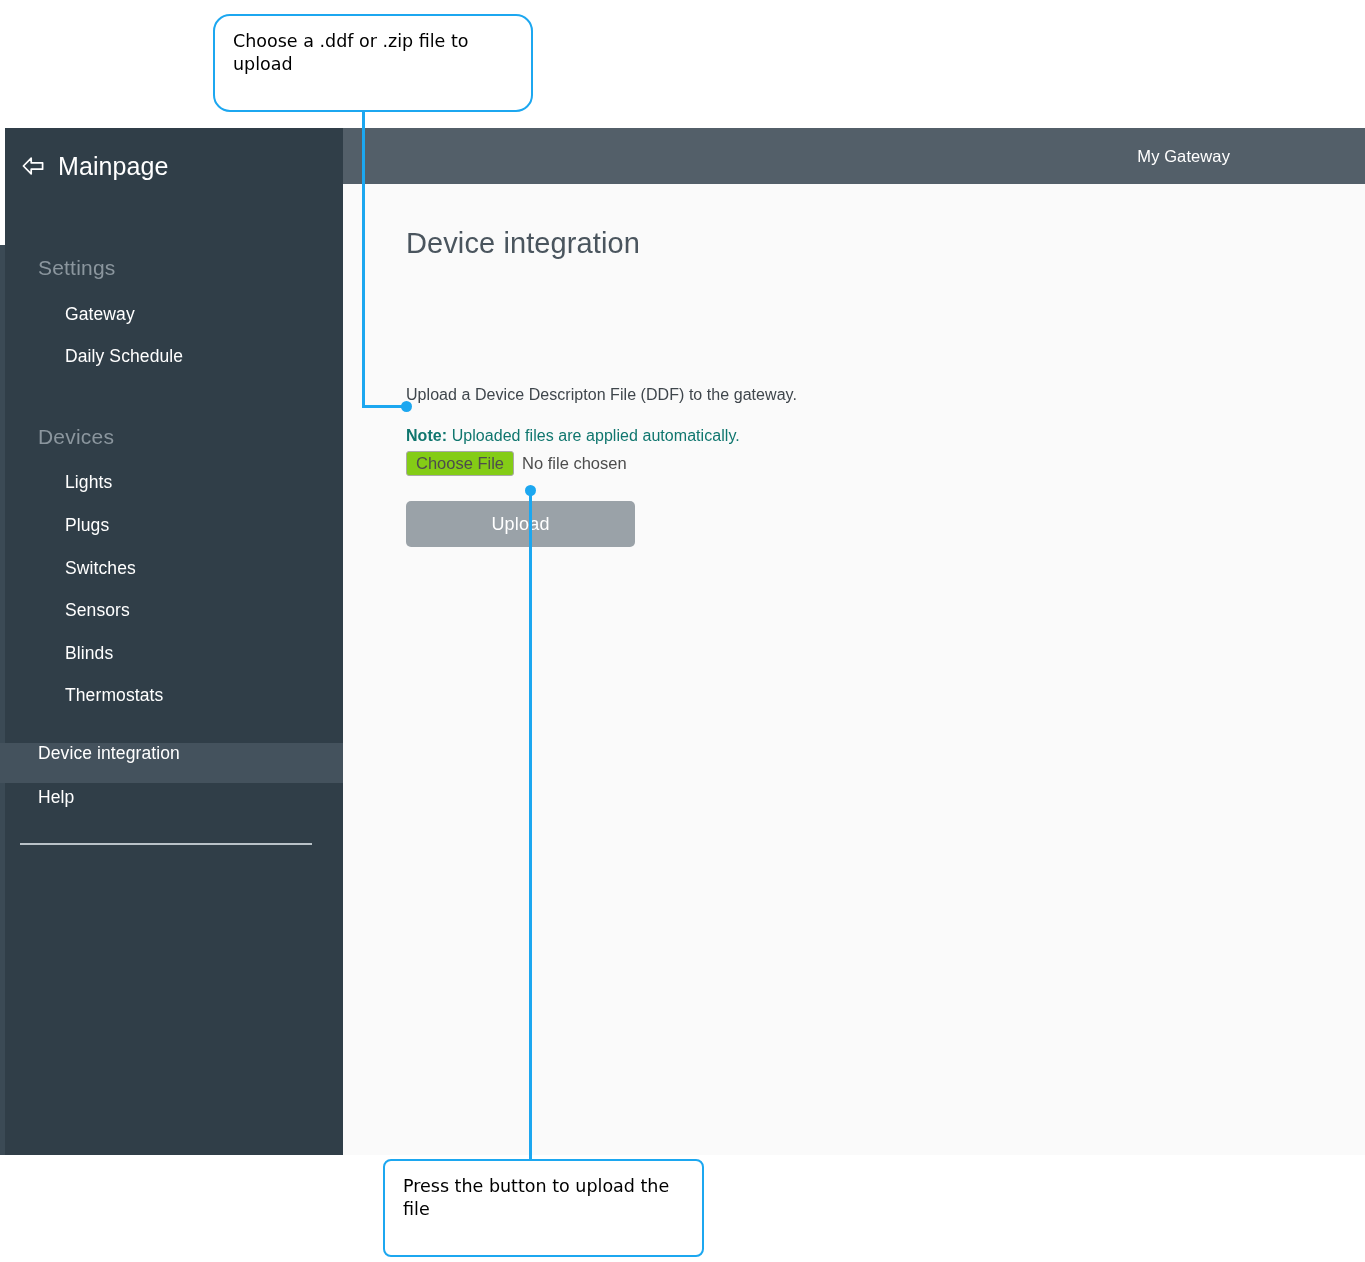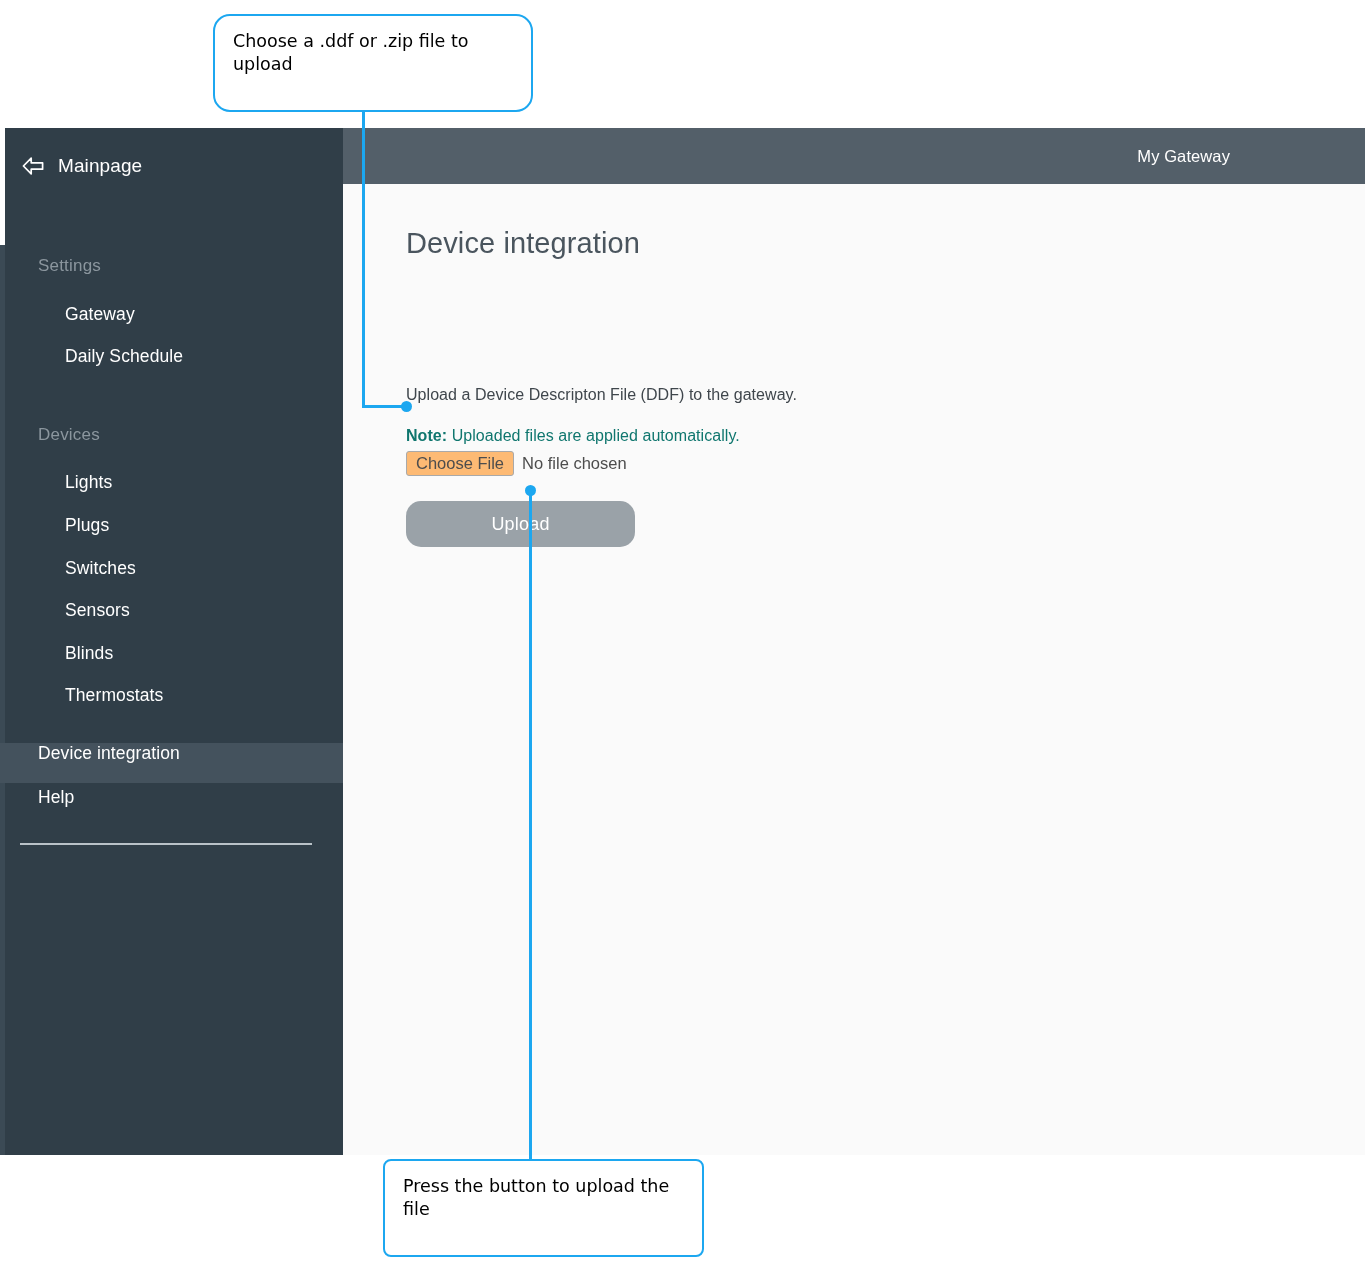--- a/index.html
+++ b/index.html
@@ -63,29 +63,29 @@
     align-items: center;
     gap: 12px;
     cursor: pointer;
   }
   #mainpage-link .back-arrow-icon {
     width: 26px;
     height: 22px;
     display: block;
   }
   #mainpage-link .label {
-    font-size: 19px;
+    font-size: 25px;
     color: #ffffff;
     letter-spacing: 0.1px;
   }
 
   .nav-group-title {
     position: absolute;
     left: 38px;
-    font-size: 17px;
+    font-size: 21px;
     color: #8b969e;
     letter-spacing: .2px;
   }
   .nav-item {
     position: absolute;
     left: 0;
     width: 343px;
     height: 34px;
     display: flex;
     align-items: flex-start;
@@ -172,42 +172,42 @@
     height: 27px;
     display: flex;
     align-items: center;
   }
   #choose-file-button {
     height: 25px;
     box-sizing: border-box;
     padding: 0 9px;
     border: 1px solid #a9a9a9;
     border-radius: 3px;
-    background: #fdba74;
+    background: #84cc16;
     color: #4d4d4d;
     font-size: 16.5px;
     font-family: "Liberation Sans", sans-serif;
     line-height: 23px;
     cursor: pointer;
   }
   #file-chosen-label {
     margin-left: 8px;
     font-size: 16.5px;
     color: #4d4d4d;
   }
 
   #upload-button {
     position: absolute;
     left: 63px;
     top: 317px;
     width: 229px;
     height: 46px;
     background: #9aa2a8;
     border: none;
-    border-radius: 15px;
+    border-radius: 5px;
     color: #ffffff;
     font-size: 18px;
     font-family: "Liberation Sans", sans-serif;
     cursor: pointer;
     letter-spacing: .2px;
   }
 
   
   .callout {
     position: absolute;

